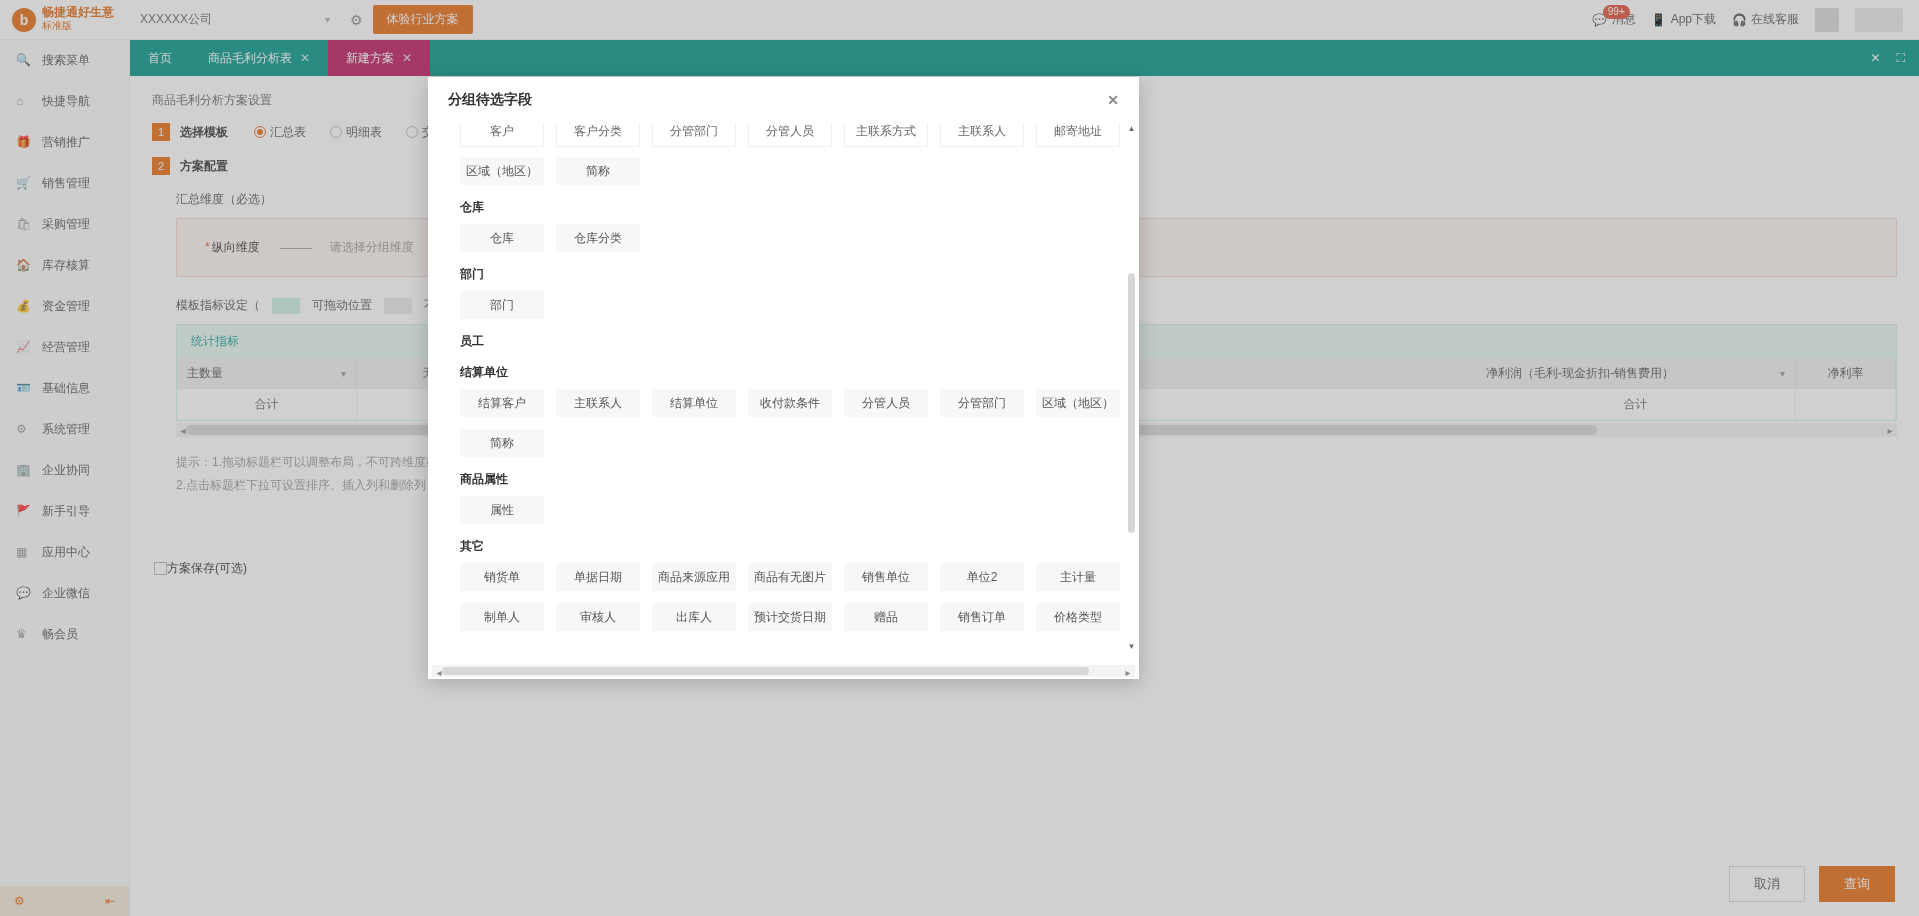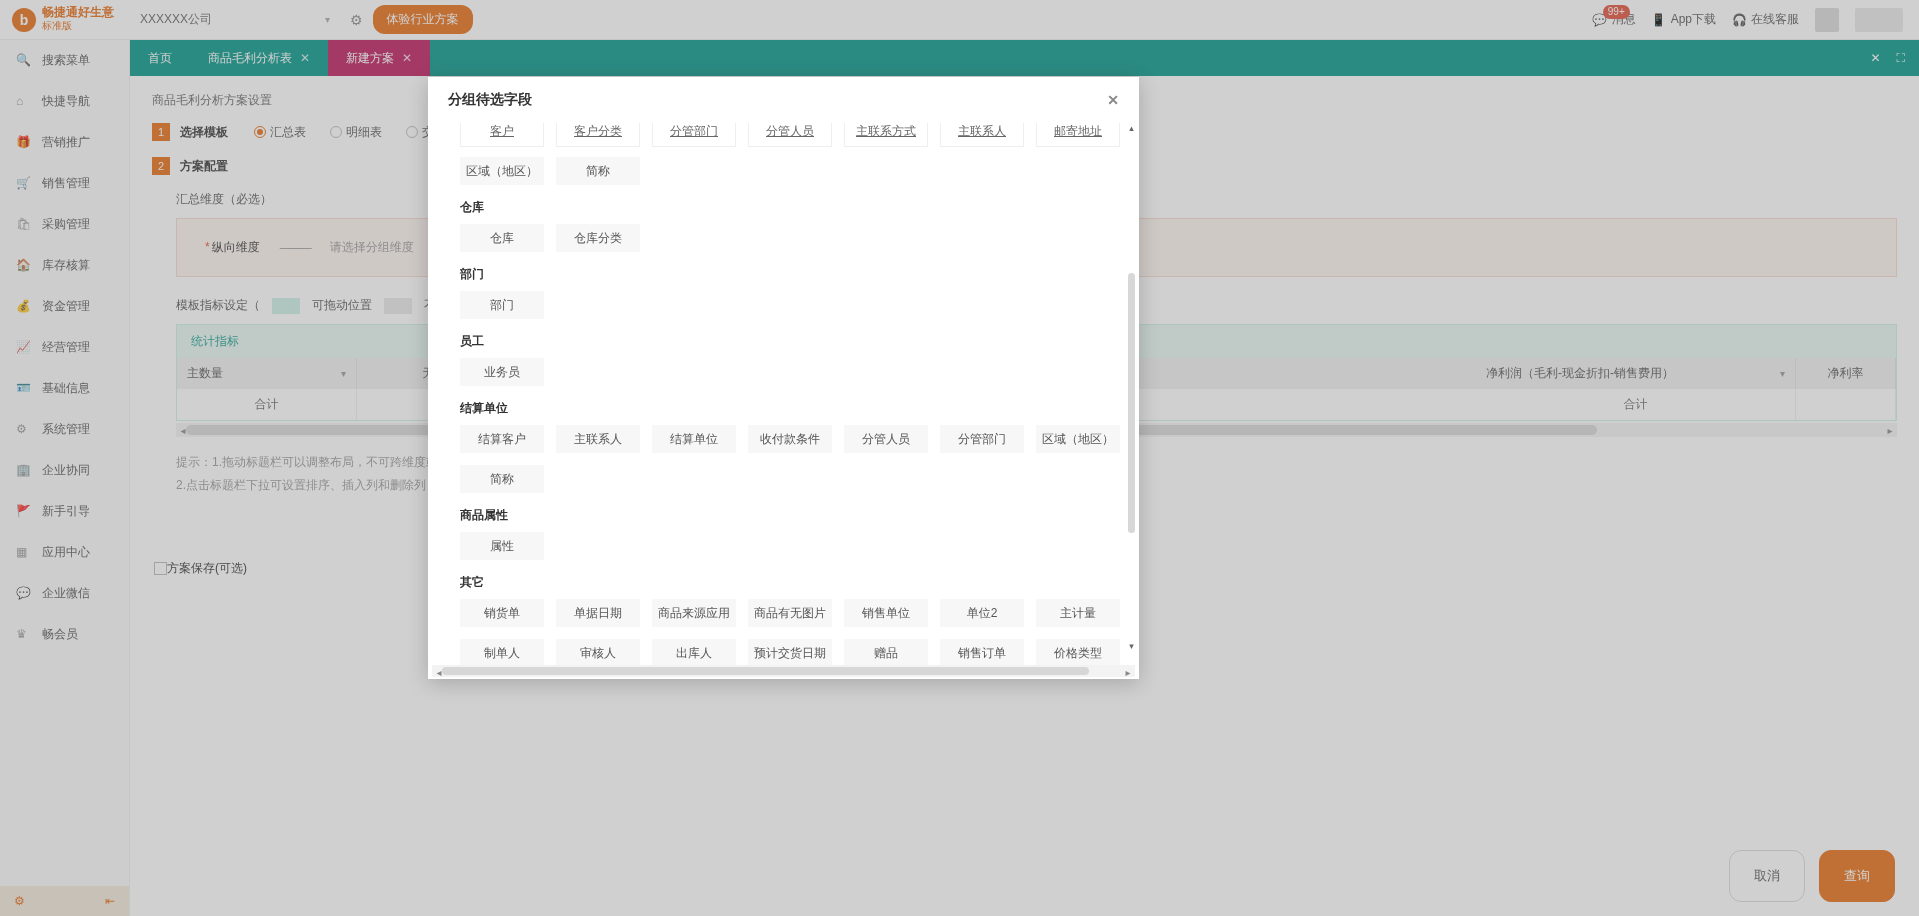--- a/index.html
+++ b/index.html
@@ -8,21 +8,21 @@
 
 
 .topbar { height:40px; background:#fff; display:flex; align-items:center; border-bottom:1px solid #eee; }
 .logo { width:130px; display:flex; align-items:center; padding-left:12px; gap:6px; }
 .logo-mark { width:24px; height:24px; background:#e66a12; border-radius:50%; display:flex; align-items:center; justify-content:center; color:#fff; font-weight:bold; font-size:14px; }
 .logo-text { color:#e66a12; font-size:12px; font-weight:bold; line-height:1.1; }
 .logo-sub { color:#e66a12; font-size:10px; }
 .company-select { width:210px; height:28px; border:none; display:flex; align-items:center; justify-content:space-between; padding:0 10px; color:#666; }
 .chev { color:#aaa; font-size:10px; }
 .gear { color:#888; margin:0 10px; font-size:14px; }
-.orange-btn { background:#e66a12; color:#fff; border:none; padding:6px 14px; border-radius:12px; font-size:12px; cursor:pointer; }
+.orange-btn { background:#e66a12; color:#fff; border:none; padding:6px 14px; border-radius:2px; font-size:12px; cursor:pointer; }
 .topbar-right { margin-left:auto; display:flex; align-items:center; gap:16px; padding-right:16px; color:#555; }
 .top-item { display:flex; align-items:center; gap:4px; cursor:pointer; position:relative; }
 .badge { position:absolute; top:-6px; left:10px; background:#e04f3a; color:#fff; border-radius:8px; padding:0 5px; font-size:10px; line-height:14px; }
 .avatar { width:24px; height:24px; background:#d9d9d9; border-radius:2px; }
 .avatar-pill { width:48px; height:24px; background:#e8e8e8; border-radius:2px; }
 
 
 .sidebar { position:absolute; left:0; top:40px; bottom:0; width:130px; background:#fafafa; border-right:1px solid #eee; }
 .side-item { display:flex; align-items:center; gap:10px; padding:12px 16px; color:#555; cursor:pointer; }
 .side-icon { width:16px; height:16px; color:#999; }
@@ -68,36 +68,36 @@
 .hscroll { height:14px; background:#f3f3f3; position:relative; margin-top:2px;}
 .hscroll-thumb { position:absolute; left:10px; top:2px; height:10px; width:82%; background:#d7d7d7; border-radius:5px; }
 .hscroll-arrow { position:absolute; top:0; width:14px; height:14px; display:flex; align-items:center; justify-content:center; color:#888; font-size:10px;}
 .hscroll-arrow.left { left:0; } .hscroll-arrow.right { right:0; }
 .hints { color:#999; margin-top:14px; line-height:1.9; }
 .save-row { position:absolute; left:154px; top:560px; display:flex; align-items:center; gap:0; }
 .chk { width:13px; height:13px; border:1px solid #bbb; }
 
 
 .footer { position:absolute; right:24px; bottom:14px; display:flex; gap:14px; }
-.btn { padding:16px 24px; border-radius:12px; font-size:13px; cursor:pointer; border:1px solid #d9d9d9; background:#fff; color:#555; }
+.btn { padding:8px 24px; border-radius:0; font-size:13px; cursor:pointer; border:1px solid #d9d9d9; background:#fff; color:#555; }
 .btn.primary { background:#e66a12; border-color:#e66a12; color:#fff; }
 
 
 .overlay { position:absolute; inset:0; background:rgba(120,120,120,.35); }
 
 
 .modal { position:absolute; left:428px; top:77px; width:711px; height:602px; background:#fff; box-shadow:0 4px 20px rgba(0,0,0,.2); display:flex; flex-direction:column; }
 .modal-head { padding:14px 20px; font-size:14px; font-weight:600; display:flex; align-items:center;gap:44px; }
 .modal-close { margin-left:auto; color:#888; cursor:pointer; font-size:14px; }
 .modal-body { flex:1; overflow:hidden; position:relative; padding:0 18px 0 32px; }
 .modal-scroll { position:absolute; right:4px; top:0; bottom:14px; width:7px; }
 .modal-scroll-thumb { position:absolute; top:150px; height:260px; left:0; right:0; background:#d7d7d7; border-radius:4px; }
 .modal-scroll-arrow { position:absolute; width:7px; height:10px; color:#666; font-size:9px; text-align:center; }
 .partial-row { display:flex; gap:12px; margin-bottom:10px; }
-.partial-cell { flex:0 0 84px; height:24px; background:#fff; border:1px solid #eee; border-top:none; display:flex; align-items:flex-start; justify-content:center; color:#666; overflow:hidden; padding-top:0;text-decoration:underline; }
+.partial-cell { flex:0 0 84px; height:24px; background:#fff; border:1px solid #eee; border-top:none; display:flex; align-items:flex-start; justify-content:center; color:#666; overflow:hidden; padding-top:0; }
 .group-title { color:#333; font-weight:600; margin:14px 0 8px; }
 .chip-row { display:flex; flex-wrap:wrap; gap:12px; margin-bottom:4px; }
 .chip { flex:0 0 84px; height:28px; background:#f7f7f7; display:flex; align-items:center; justify-content:center; color:#555; cursor:pointer; font-size:12px; }
 .modal-hscroll { height:12px; background:#f3f3f3; position:relative; margin:0 4px 2px 4px;}
 .modal-hscroll .hscroll-thumb { left:10px; width:92%; height:8px; top:2px;}
 </style>
 </head>
 <body>
 
 <div class="app">
@@ -340,23 +340,20 @@
           <div class="group-title">仓库</div>
           <div class="chip-row">
             <div class="chip">仓库</div>
             <div class="chip">仓库分类</div>
           </div>
           <div class="group-title">部门</div>
           <div class="chip-row">
             <div class="chip">部门</div>
           </div>
           <div class="group-title">员工</div>
-          <div class="chip-row">
-            <div class="chip">业务员</div>
-          </div>
           <div class="group-title">结算单位</div>
           <div class="chip-row">
             <div class="chip">结算客户</div>
             <div class="chip">主联系人</div>
             <div class="chip">结算单位</div>
             <div class="chip">收付款条件</div>
             <div class="chip">分管人员</div>
             <div class="chip">分管部门</div>
             <div class="chip">区域（地区）</div>
             <div class="chip">简称</div>

